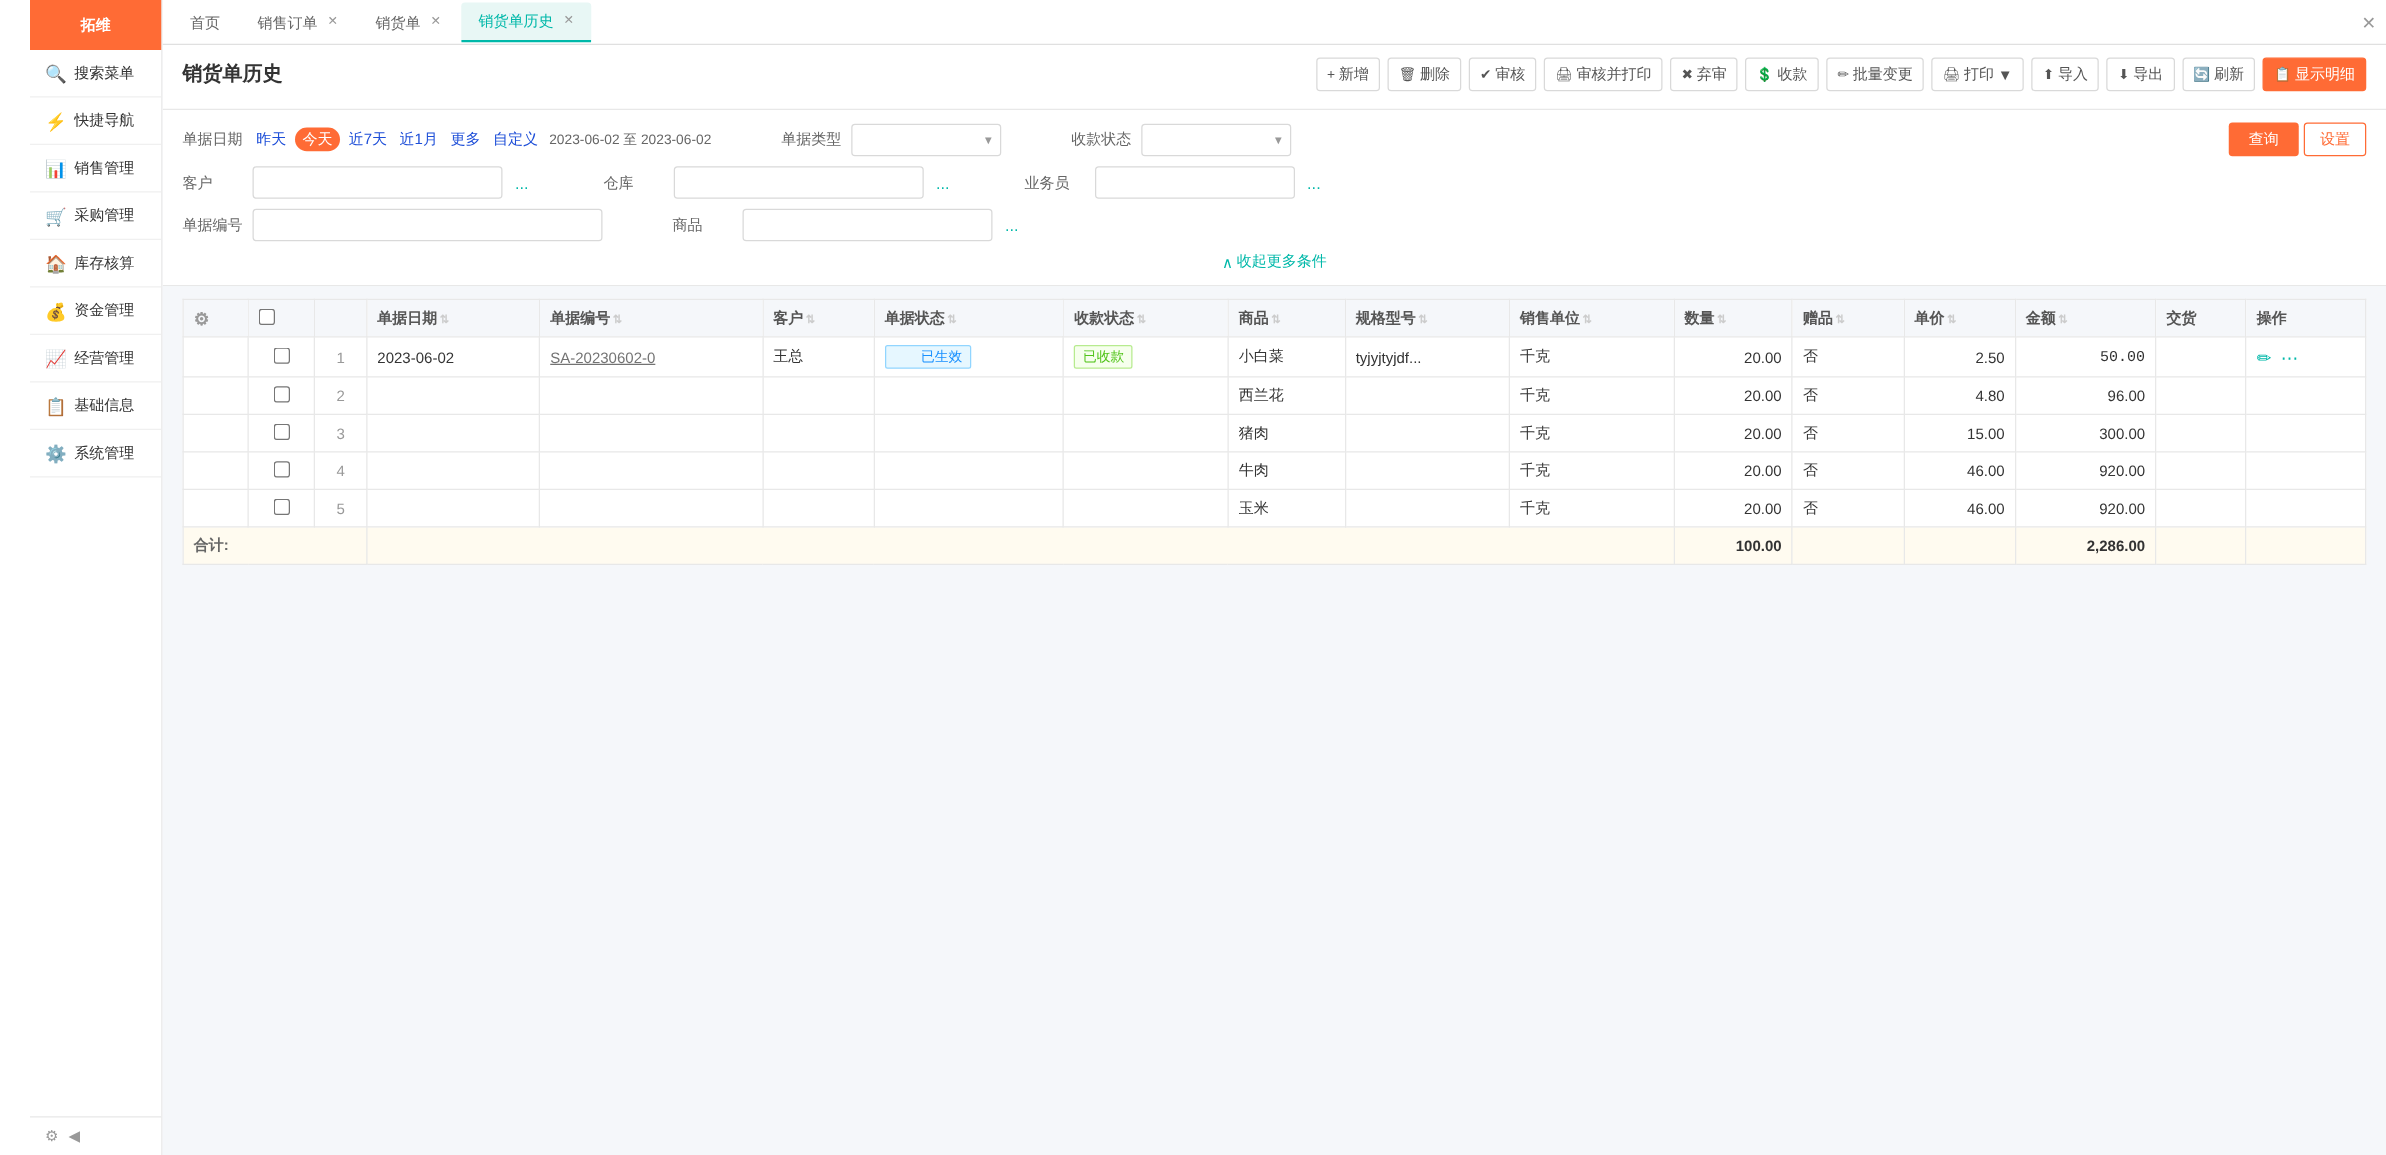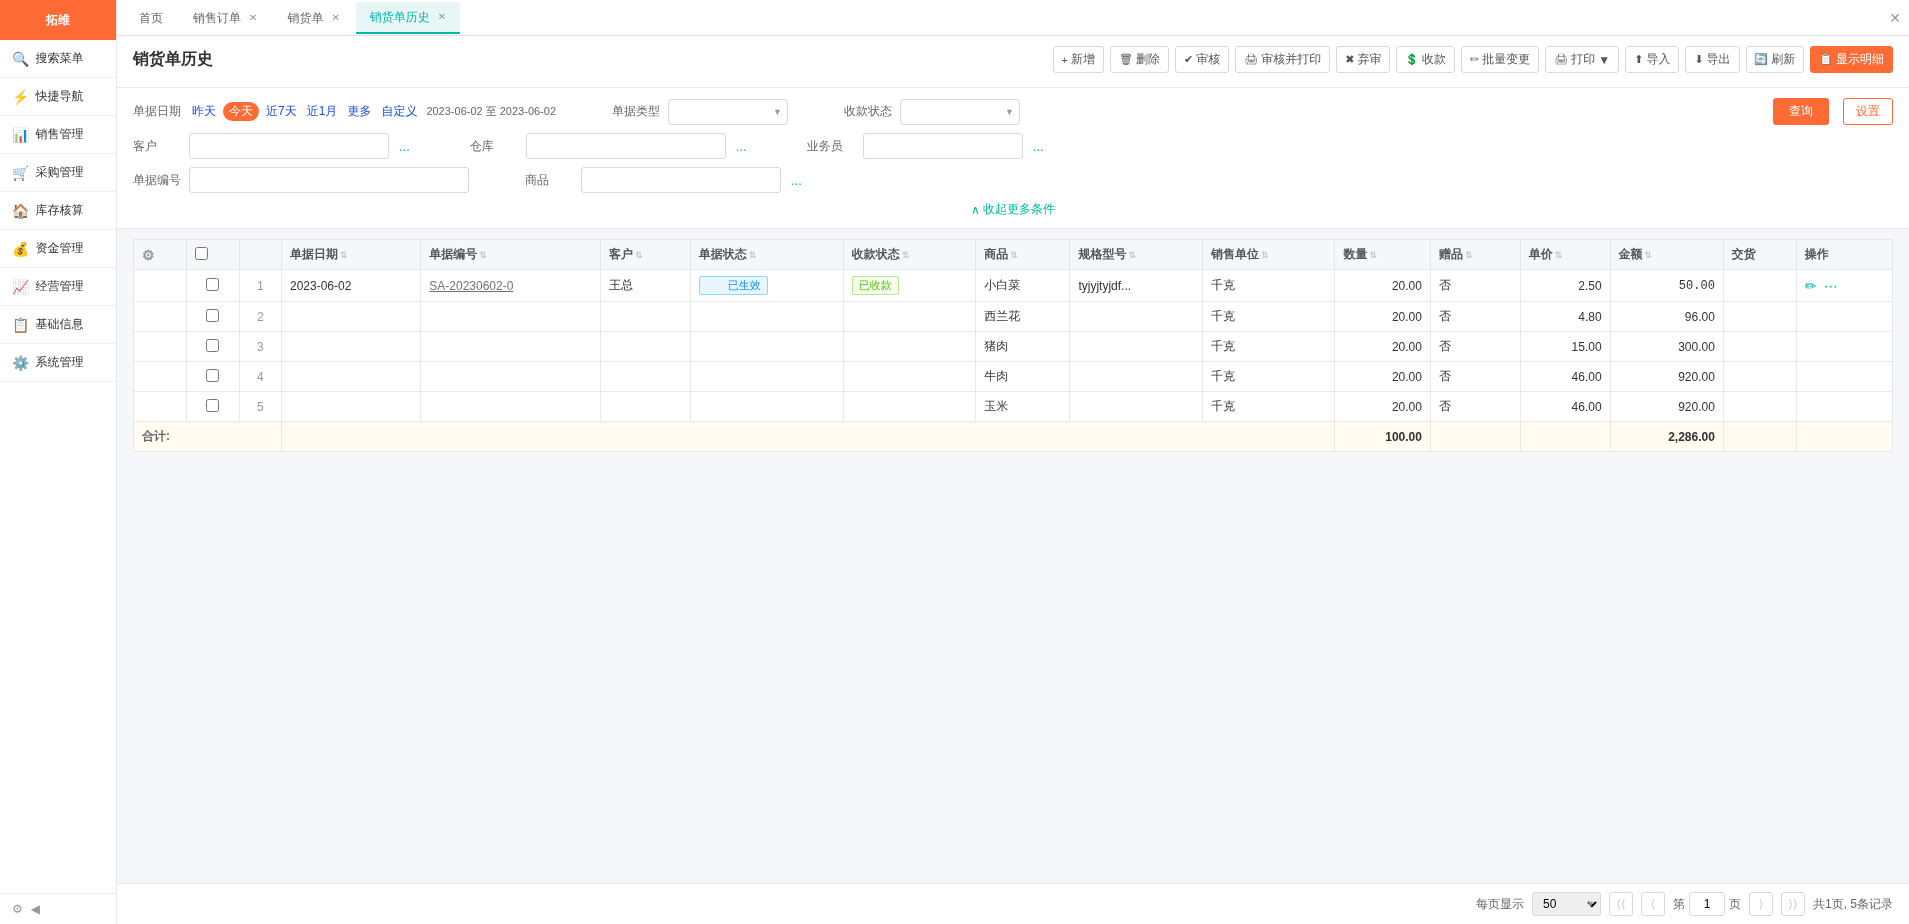--- a/index.html
+++ b/index.html
@@ -1,25 +1,26 @@
 <!DOCTYPE html>
 <html><head>
   <meta charset="utf-8">
   <style>
     * { box-sizing: border-box; margin: 0; padding: 0; font-family: 'Microsoft YaHei', Arial, sans-serif; font-size: 12px; }
     body { display: flex; height: 924px; overflow: hidden; background: #f5f5f5; }
 
     
     .sidebar {
-      width: 117px;
+      width: 130px;
       background: #fff;
       border-right: 1px solid #e8e8e8;
       display: flex;
       flex-direction: column;
       flex-shrink: 0;
+      padding-left: 24px;
     }
     .sidebar-logo {
       height: 40px;
       background: #ff6b35;
       display: flex;
       align-items: center;
       justify-content: center;
       color: #fff;
       font-size: 13px;
       font-weight: bold;
@@ -498,21 +499,21 @@
           </div>
         </div>
         <div class="filter-item" style="margin-left:40px;">
           <span class="filter-label">收款状态</span>
           <div class="select-wrapper">
             <select class="filter-select">
               <option value=""></option>
             </select>
           </div>
         </div>
-        <div style="margin-left:auto;display:flex;gap:14px;align-items:center;">
+        <div style="margin-left:auto;display:flex;gap:4px;align-items:center;">
           <button class="query-btn">查询</button>
           <button class="set-btn">设置</button>
         </div>
       </div>
 
       <div class="filter-row">
         <div class="filter-item">
           <span class="filter-label">客户</span>
           <input type="text" class="filter-input" style="width: 200px;">
           <span class="ellipsis-btn">...</span>
@@ -678,34 +679,15 @@
             <td style="background:#fffbf0;"></td>
             <td style="background:#fffbf0;"></td>
             <td style="background:#fffbf0;font-weight:bold;text-align:right;padding:6px 8px;">2,286.00</td>
             <td style="background:#fffbf0;"></td>
             <td style="background:#fffbf0;"></td>
           </tr>
         </tfoot>
       </table>
     </div>
 
-    <div class="pagination-bar">
-      <span class="pagination-label">每页显示</span>
-      <div class="select-wrapper">
-        <select class="pagination-select">
-          <option value="50">50</option>
-          <option value="100">100</option>
-        </select>
-      </div>
-      <button class="pagination-btn disabled">⟨⟨</button>
-      <button class="pagination-btn disabled">⟨</button>
-      <div class="pagination-page">
-        <span>第</span>
-        <input type="text" class="pagination-input" value="1" style="">
-        <span>页</span>
-      </div>
-      <button class="pagination-btn disabled">⟩</button>
-      <button class="pagination-btn disabled">⟩⟩</button>
-      <span class="total-info">共1页, 5条记录</span>
-    </div>
 
   </div>
 </div>
 
 </body></html>

